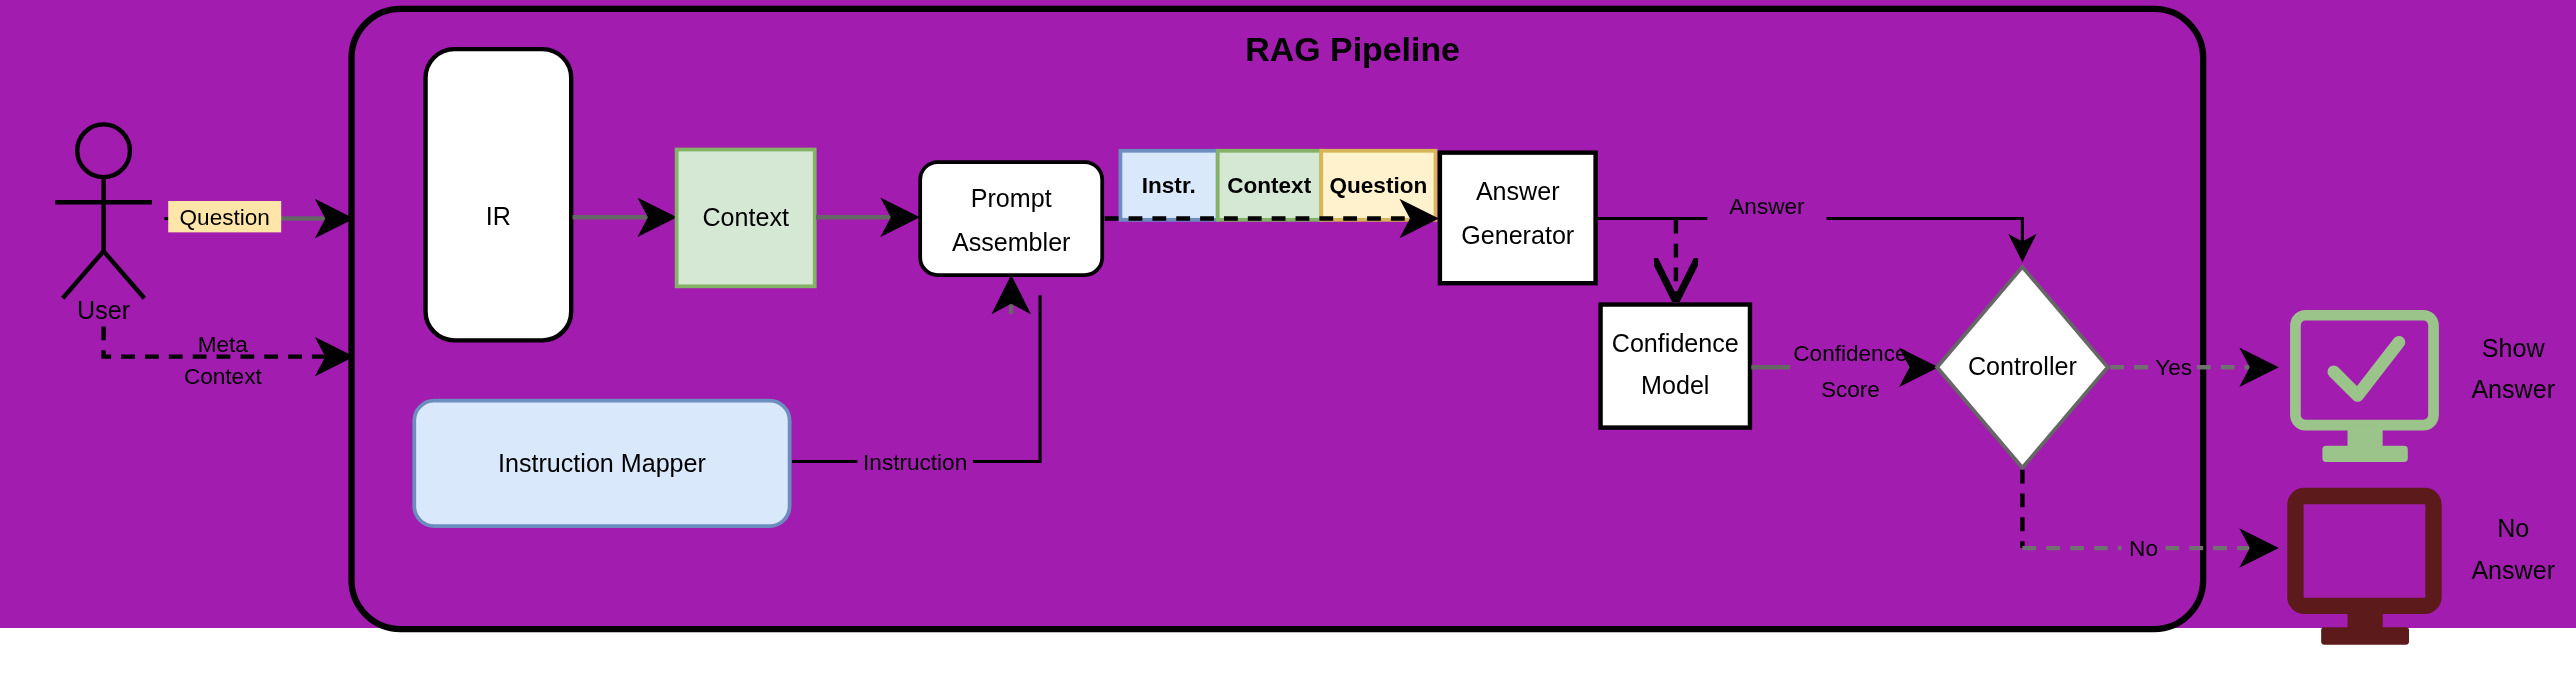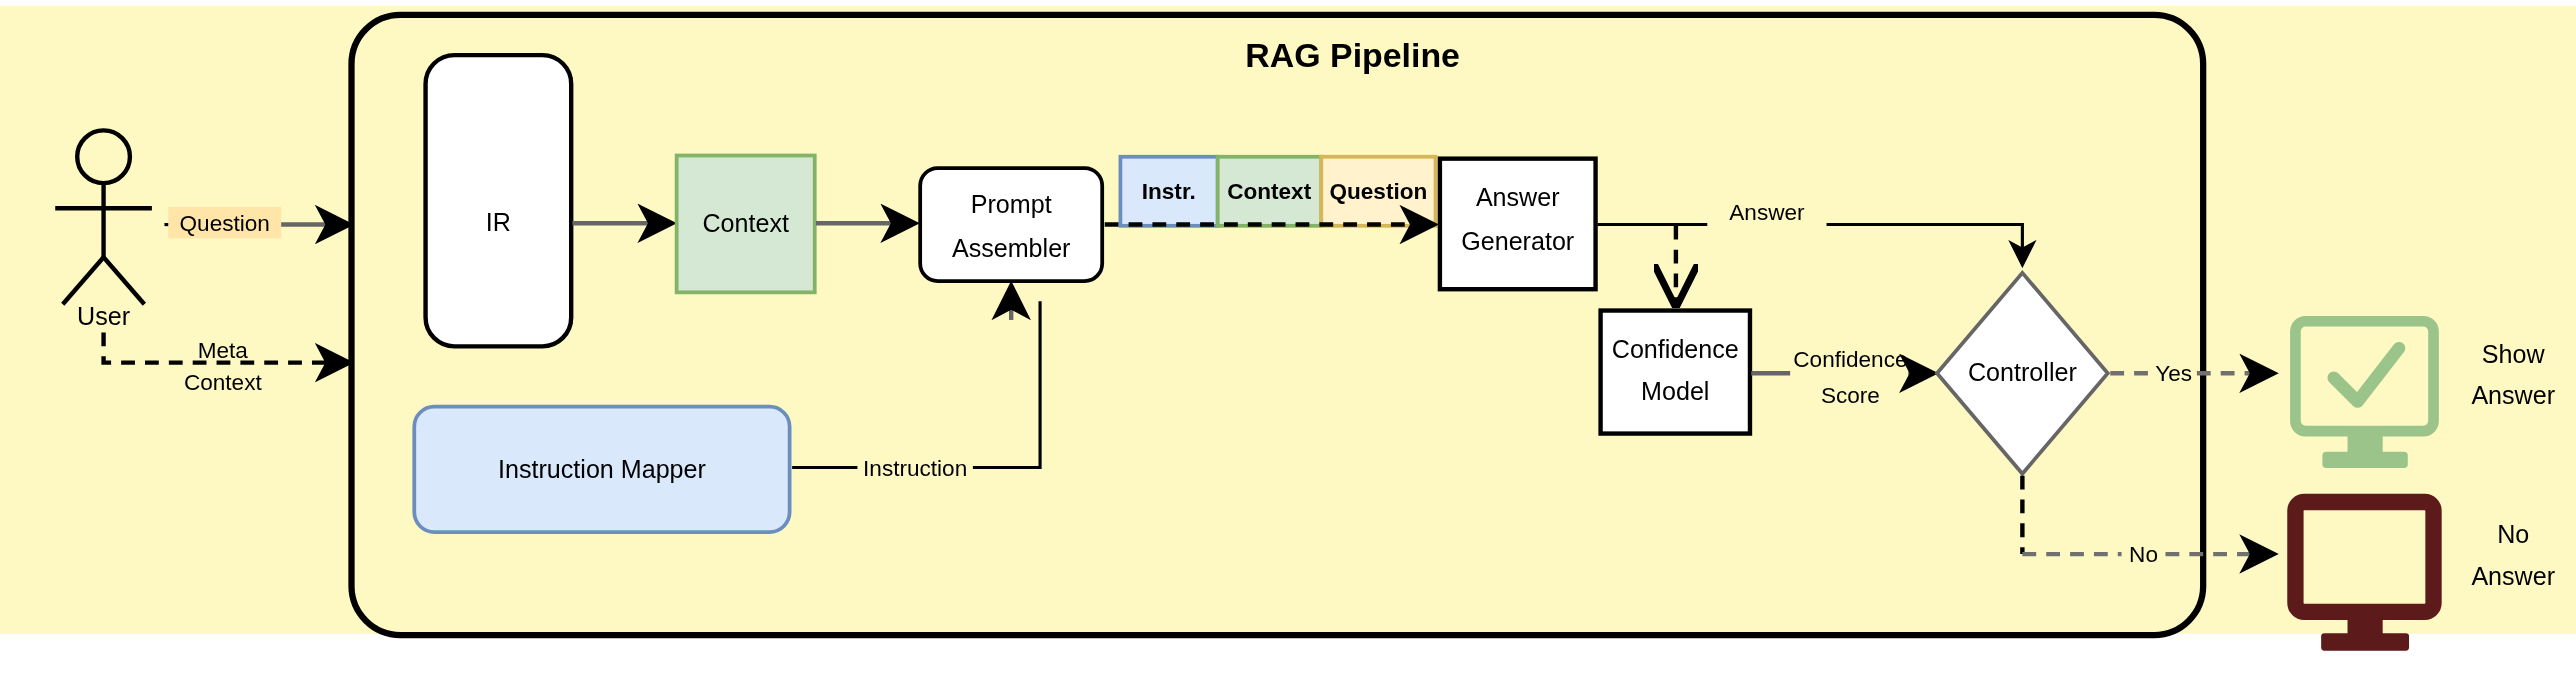--- a/index.html
+++ b/index.html
@@ -1,18 +1,18 @@
 <!DOCTYPE html>
 <html style="font-size:10px"><head>
 <meta charset="utf-8">
 <style>
   html,body{margin:0;padding:0;background:#ffffff;}
   body{width:2576px;height:675px;overflow:hidden;
        font-family:"Liberation Sans","DejaVu Sans",sans-serif;}
-  #stage{position:relative;width:2576px;height:628px;background:#fef9c3;margin-top:6px;}
+  #stage{position:relative;width:2576px;height:628px;background:#a21caf;}
   svg#diagram{position:absolute;left:0;top:0;width:2576px;height:675px;}
   text{font-family:"Liberation Sans","DejaVu Sans",sans-serif;fill:#000;}
   .lbl{font-size:40px;}
   .lbl-sm{font-size:36px;}
   .lbl-bold{font-size:36px;font-weight:bold;}
   .title{font-size:54px;font-weight:bold;}
   .edge{fill:none;stroke:#666666;stroke-width:7;}
   .edge-thin{fill:none;stroke:#000000;stroke-width:5;}
   .edge-dash{fill:none;stroke:#000000;stroke-width:7;stroke-dasharray:22 16;}
   .edge-dash-grey{fill:none;stroke:#707070;stroke-width:7;stroke-dasharray:22 16;}

